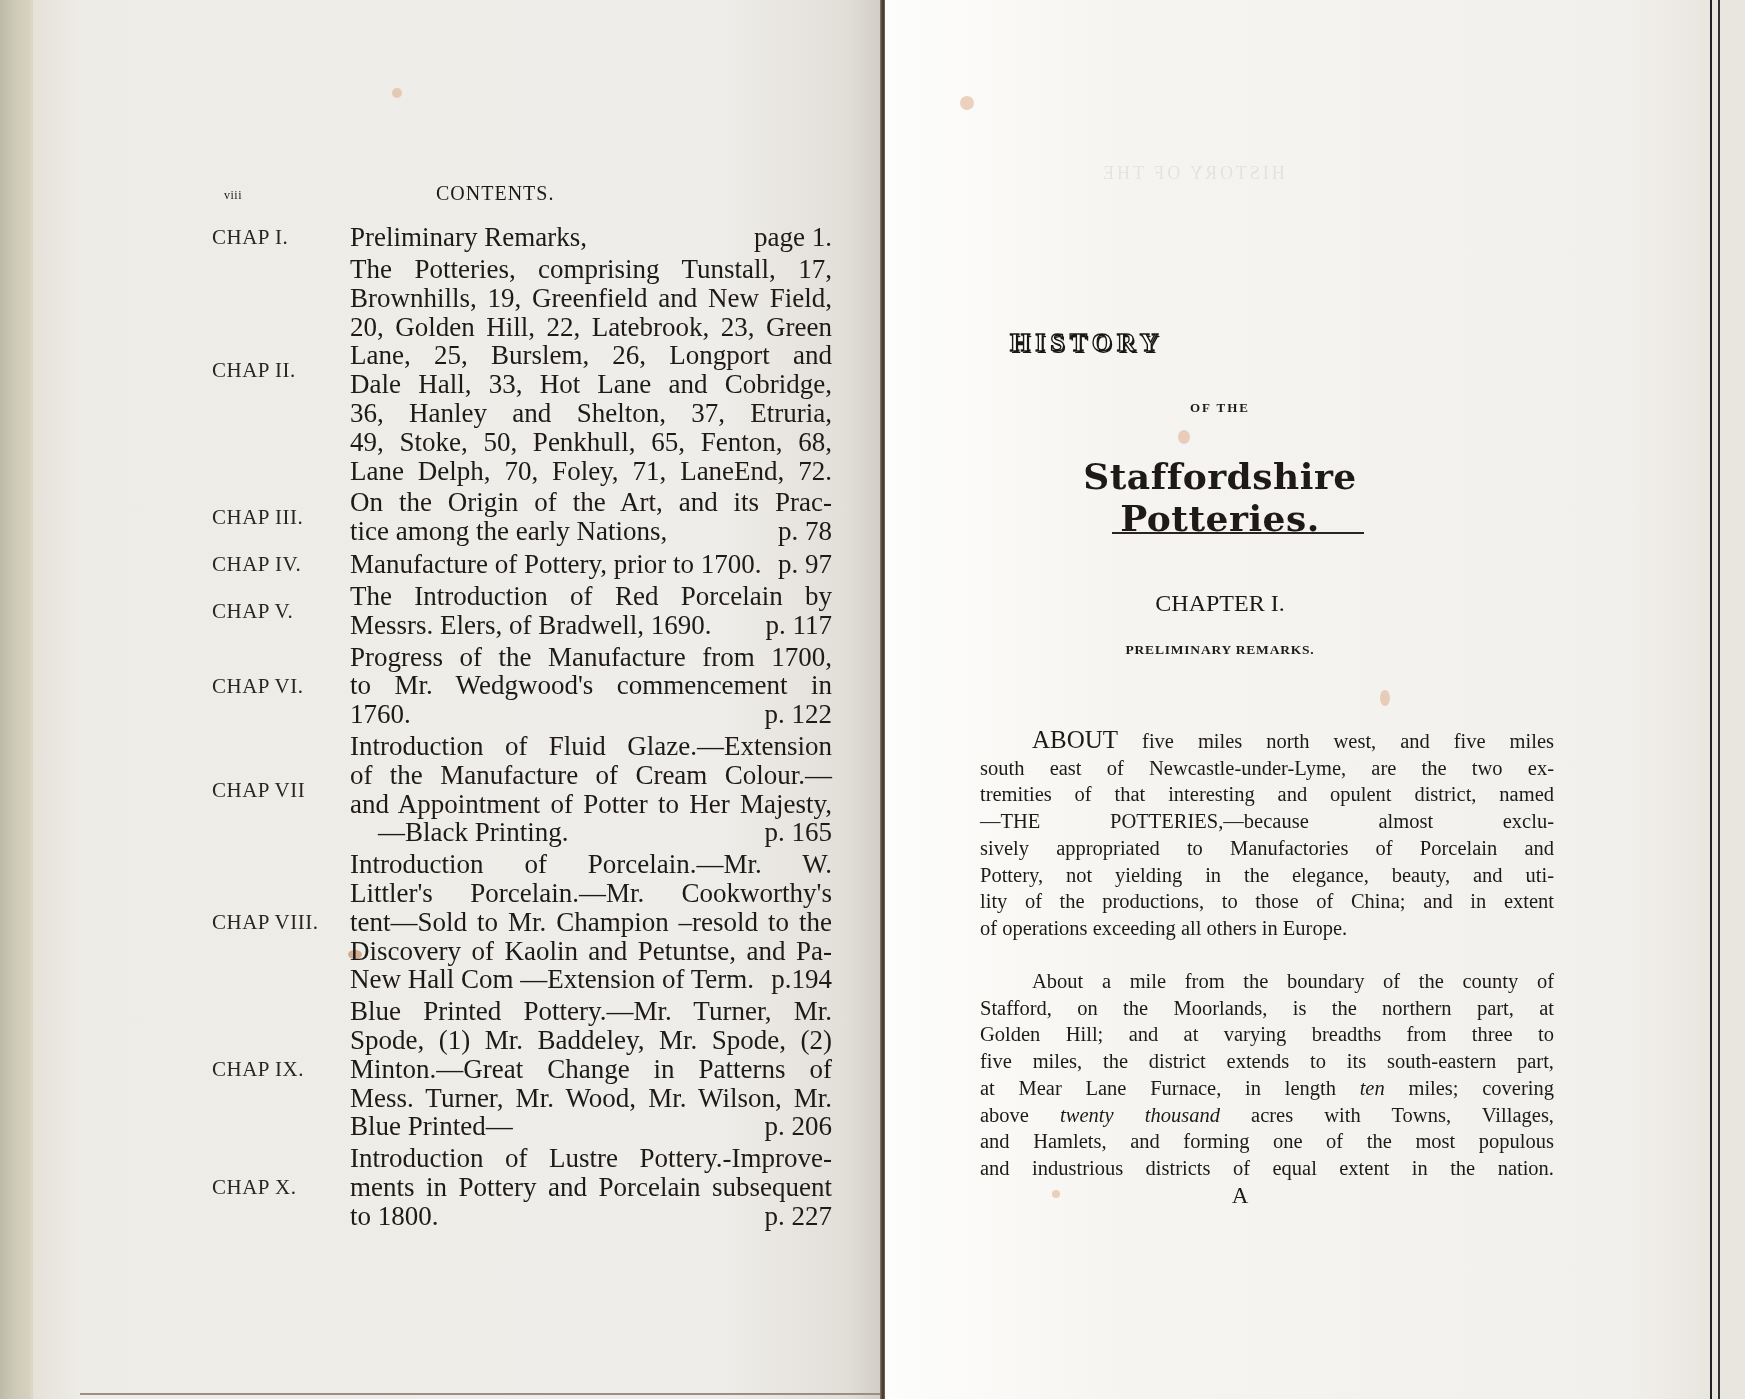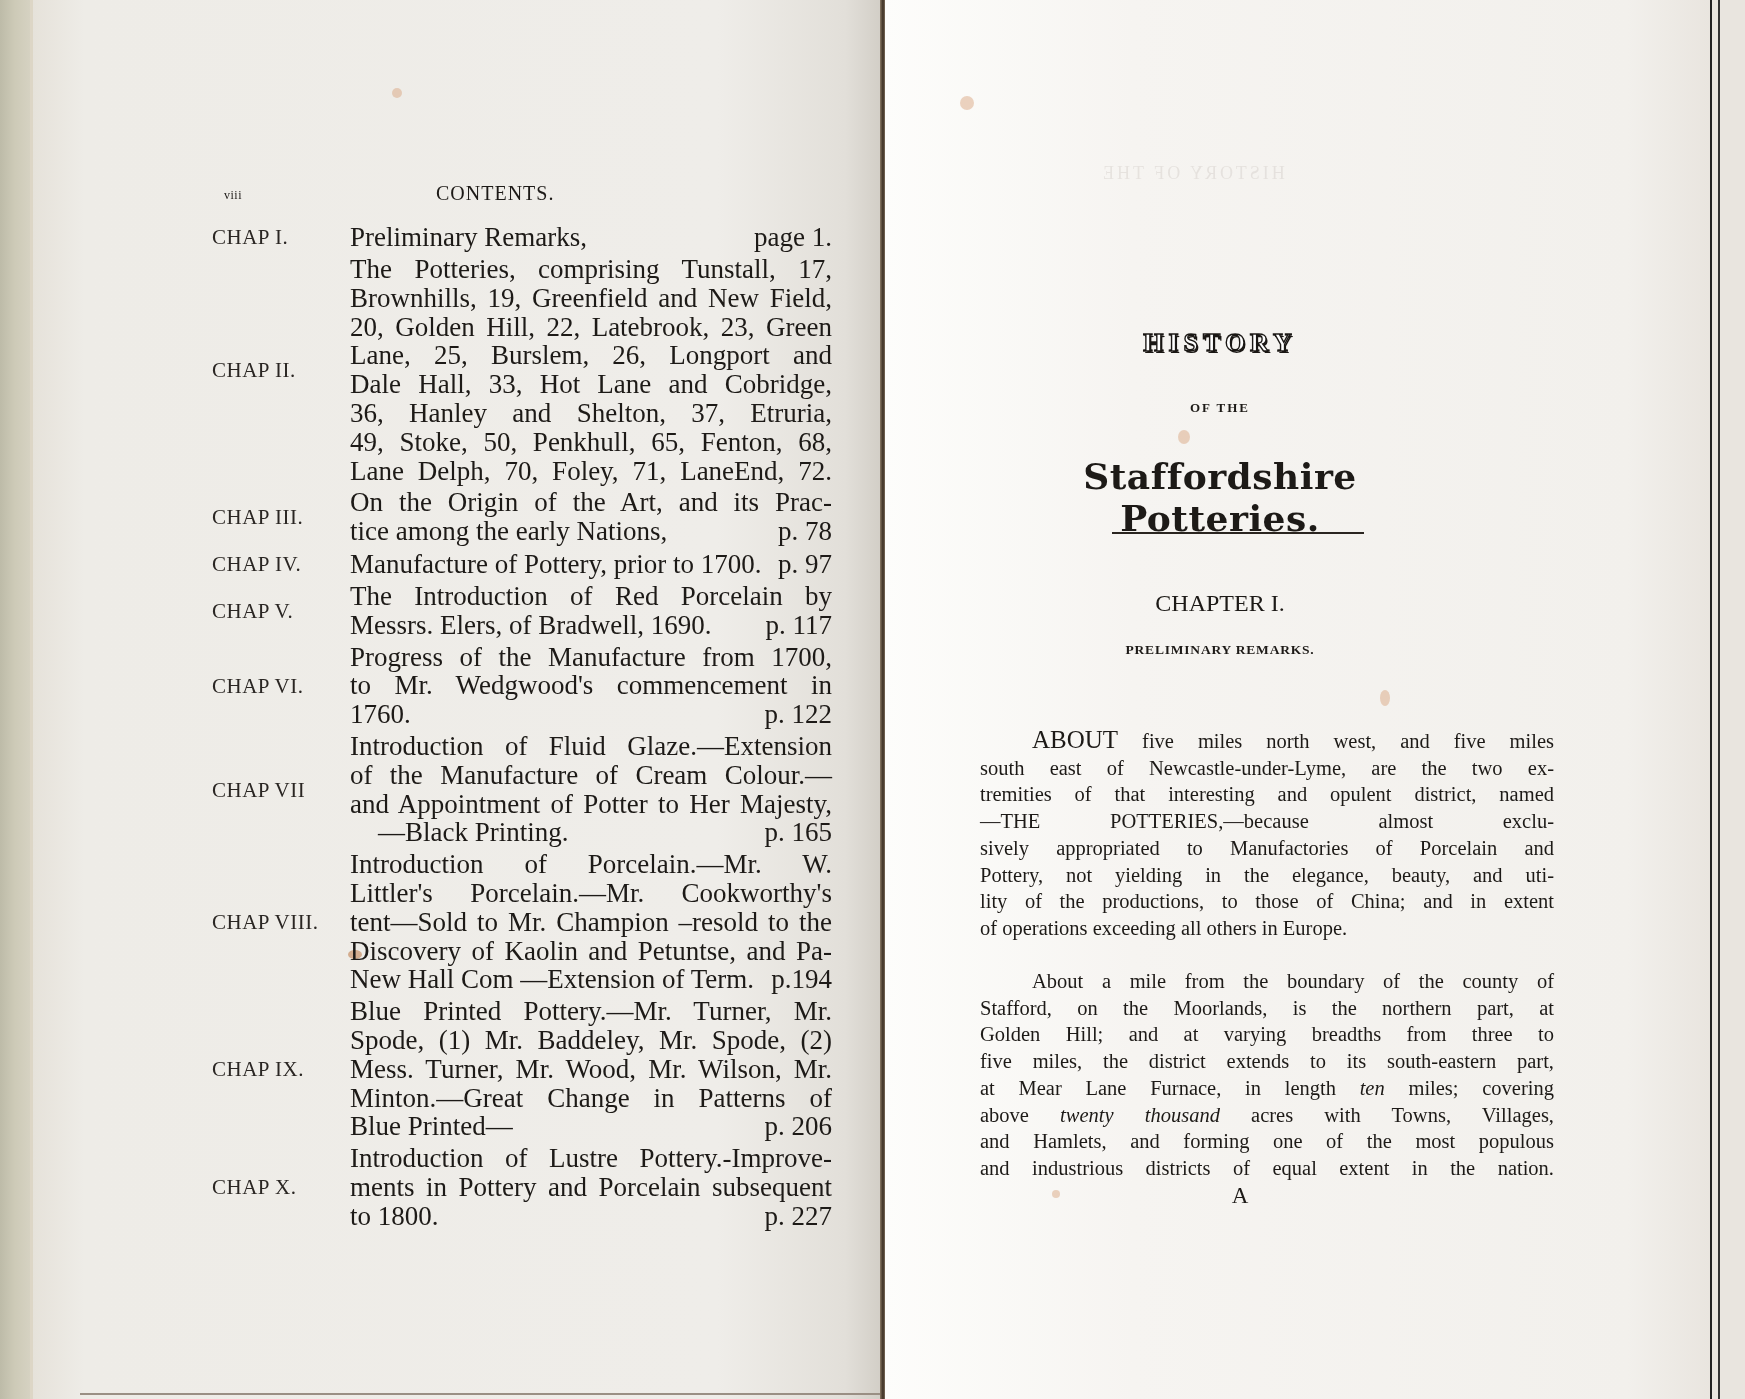--- a/index.html
+++ b/index.html
@@ -62,21 +62,21 @@
     width:138px; flex:none; font-size:21px; letter-spacing:0.5px; line-height:30px;
     color:#2a2623;
   }
   .entry-body { flex:1; font-size:27px; line-height:28.8px; }
   .line { display:block; text-align:justify; text-align-last:justify; white-space:nowrap; }
   .line.last { text-align-last:left; }
   .line.with-page { display:flex; justify-content:space-between; }
 
   
   .history {
-    position:absolute; left:1010px; top:328px; width:420px; text-align:center;
+    position:absolute; left:1010px; top:328px; width:420px; 
     font-size:26px; letter-spacing:5px; font-weight:bold;
     color:#fff;
     -webkit-text-stroke:1.4px #1a1714;
     text-shadow:1.5px 1.5px 0 #1a1714;
   }
   .of-the {
     position:absolute; left:1010px; top:400px; width:420px; text-align:center;
     font-size:13px; letter-spacing:2px; font-weight:bold;
   }
   .staff {
@@ -216,22 +216,22 @@
           <span>p.194</span>
         </span>
     </div>
   </div>
 
   <div class="toc-entry">
     <div class="chap">CHAP IX.</div>
     <div class="entry-body">
       <span class="line">Blue Printed Pottery.—Mr. Turner, Mr.</span>
       <span class="line">Spode, (1) Mr. Baddeley, Mr. Spode, (2)</span>
+      <span class="line">Minton.—Great Change in Patterns of</span>
       <span class="line">Mess. Turner, Mr. Wood, Mr. Wilson, Mr.</span>
-      <span class="line">Minton.—Great Change in Patterns of</span>
       <span class="line with-page">
           <span>Blue Printed—</span>
           <span>p. 206</span>
         </span>
     </div>
   </div>
 
   <div class="toc-entry">
     <div class="chap">CHAP X.</div>
     <div class="entry-body">

